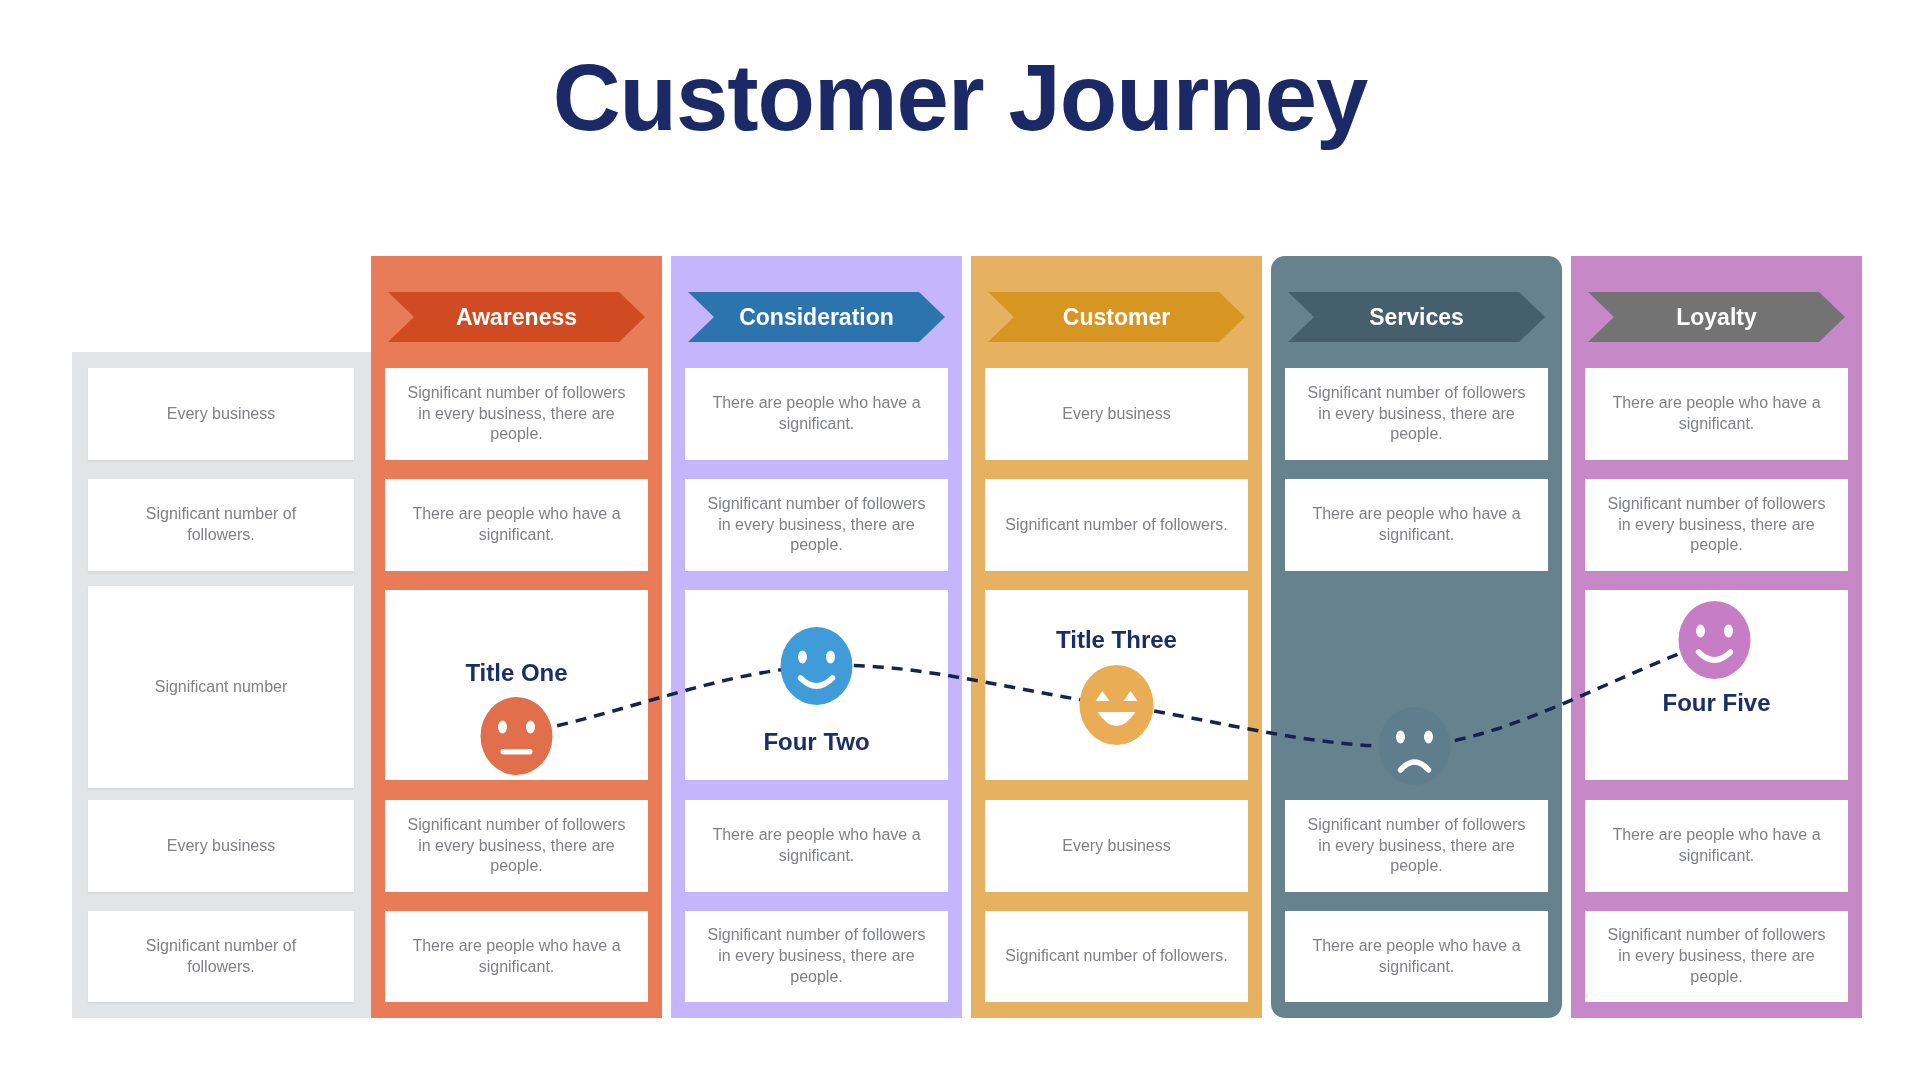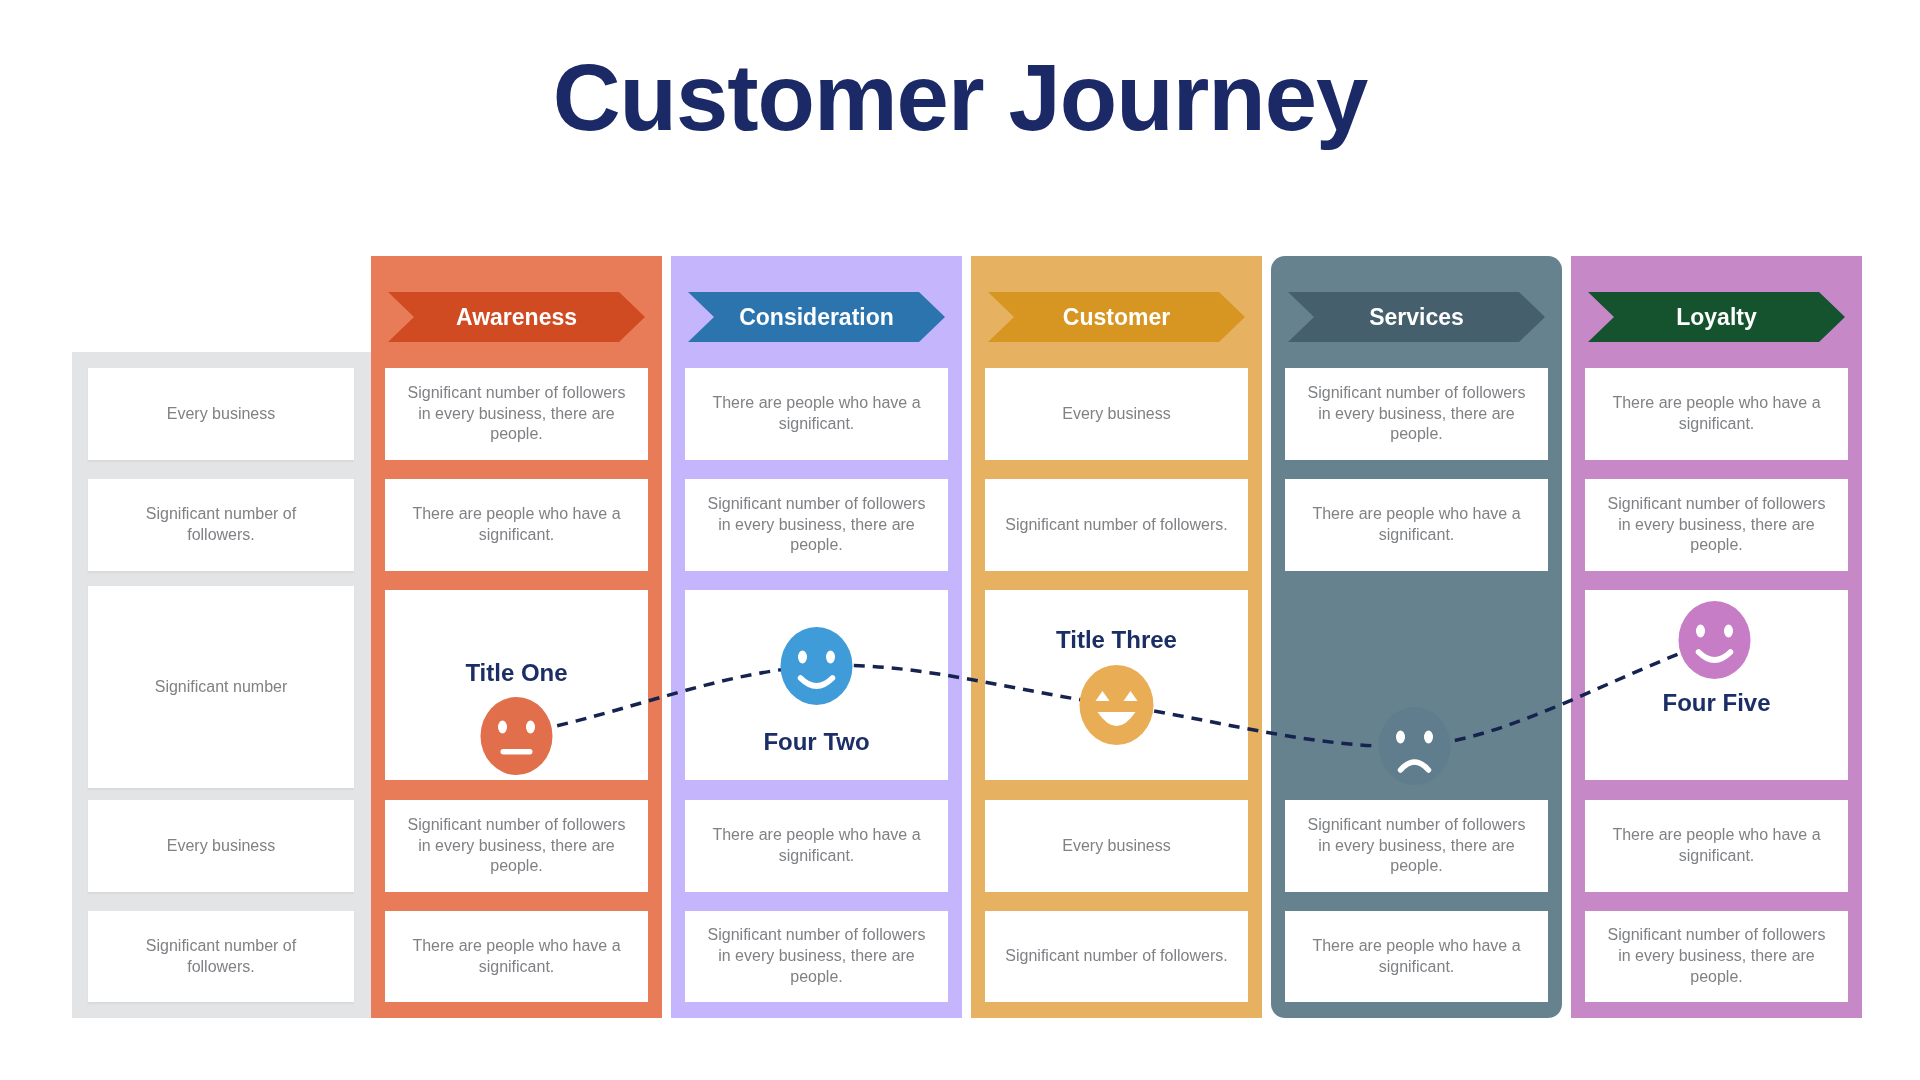--- a/index.html
+++ b/index.html
@@ -151,21 +151,21 @@
       </div>
     <div class="cell r4">
         <span>Significant number of followers in every business, there are people.</span>
       </div>
     <div class="cell r5">
         <span>There are people who have a significant.</span>
       </div>
   </div>
 
   <div class="column c5" style="background-color: rgb(198, 136, 198);">
-    <div class="banner" style="background-color: #14532d;">
+    <div class="banner" style="background-color: #737373;">
       <span>Loyalty</span>
     </div>
     <div class="cell r1">
         <span>There are people who have a significant.</span>
       </div>
     <div class="cell r2">
         <span>Significant number of followers in every business, there are people.</span>
       </div>
     <div class="cell r3">
       <div class="stage-title t5">Four Five</div>

